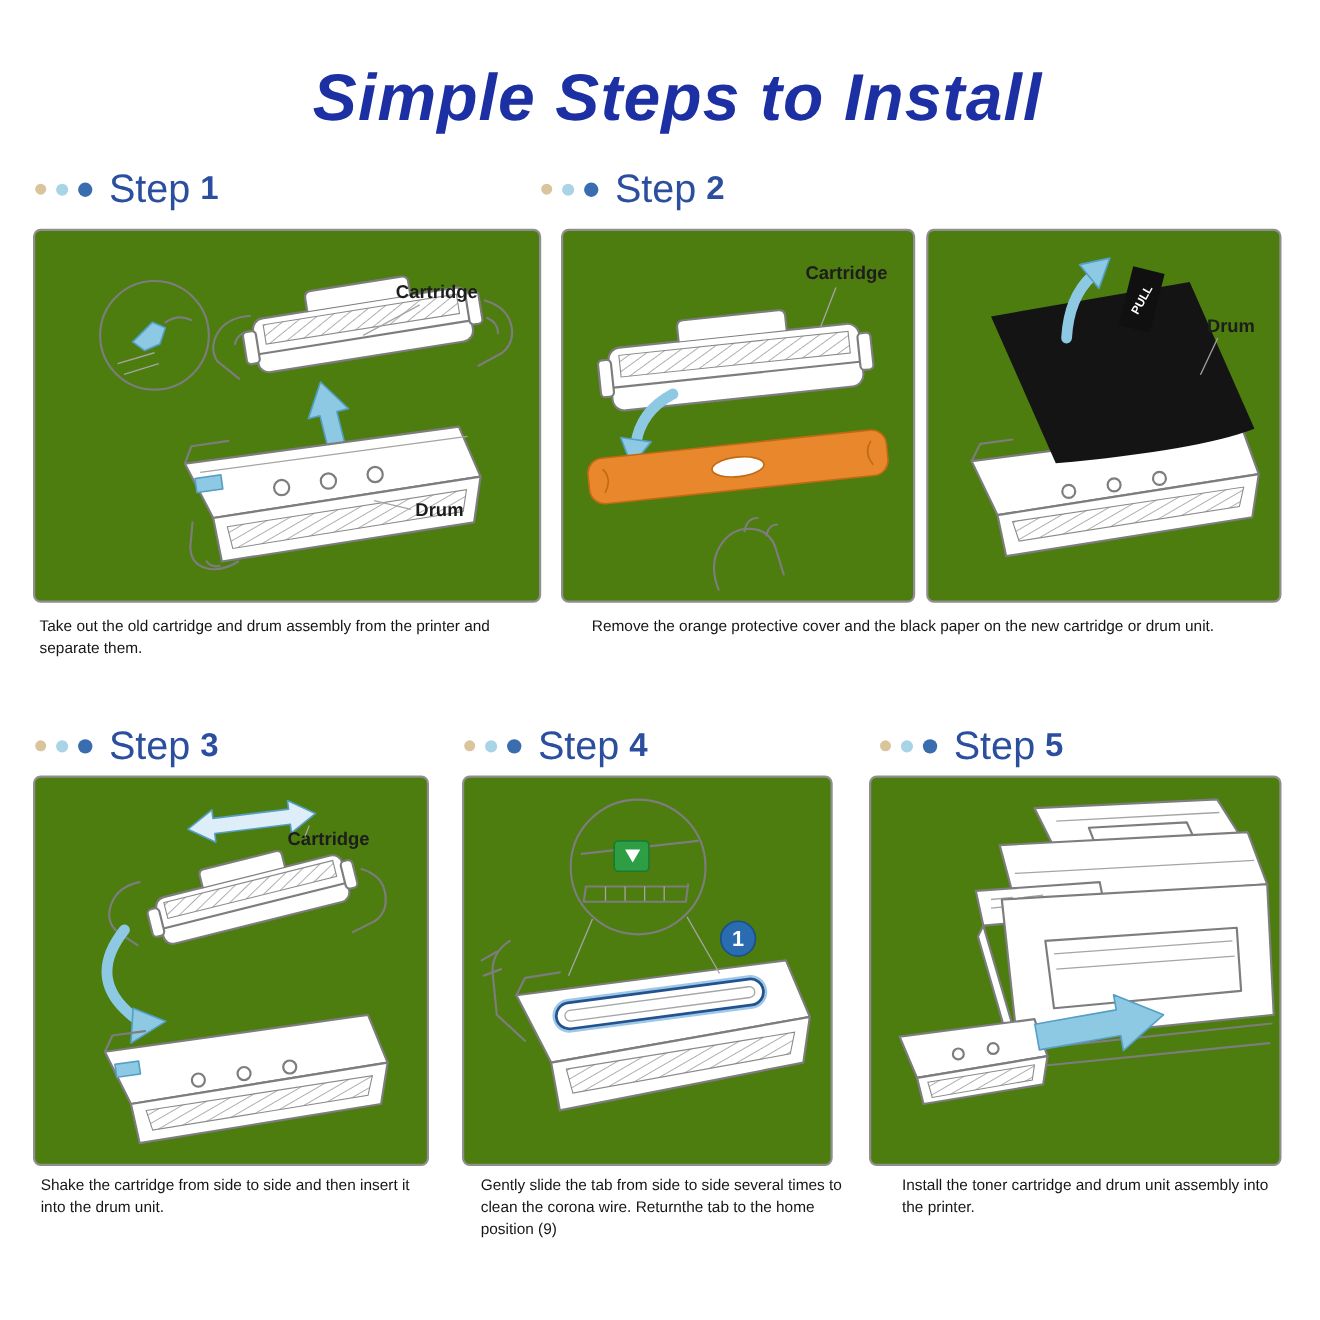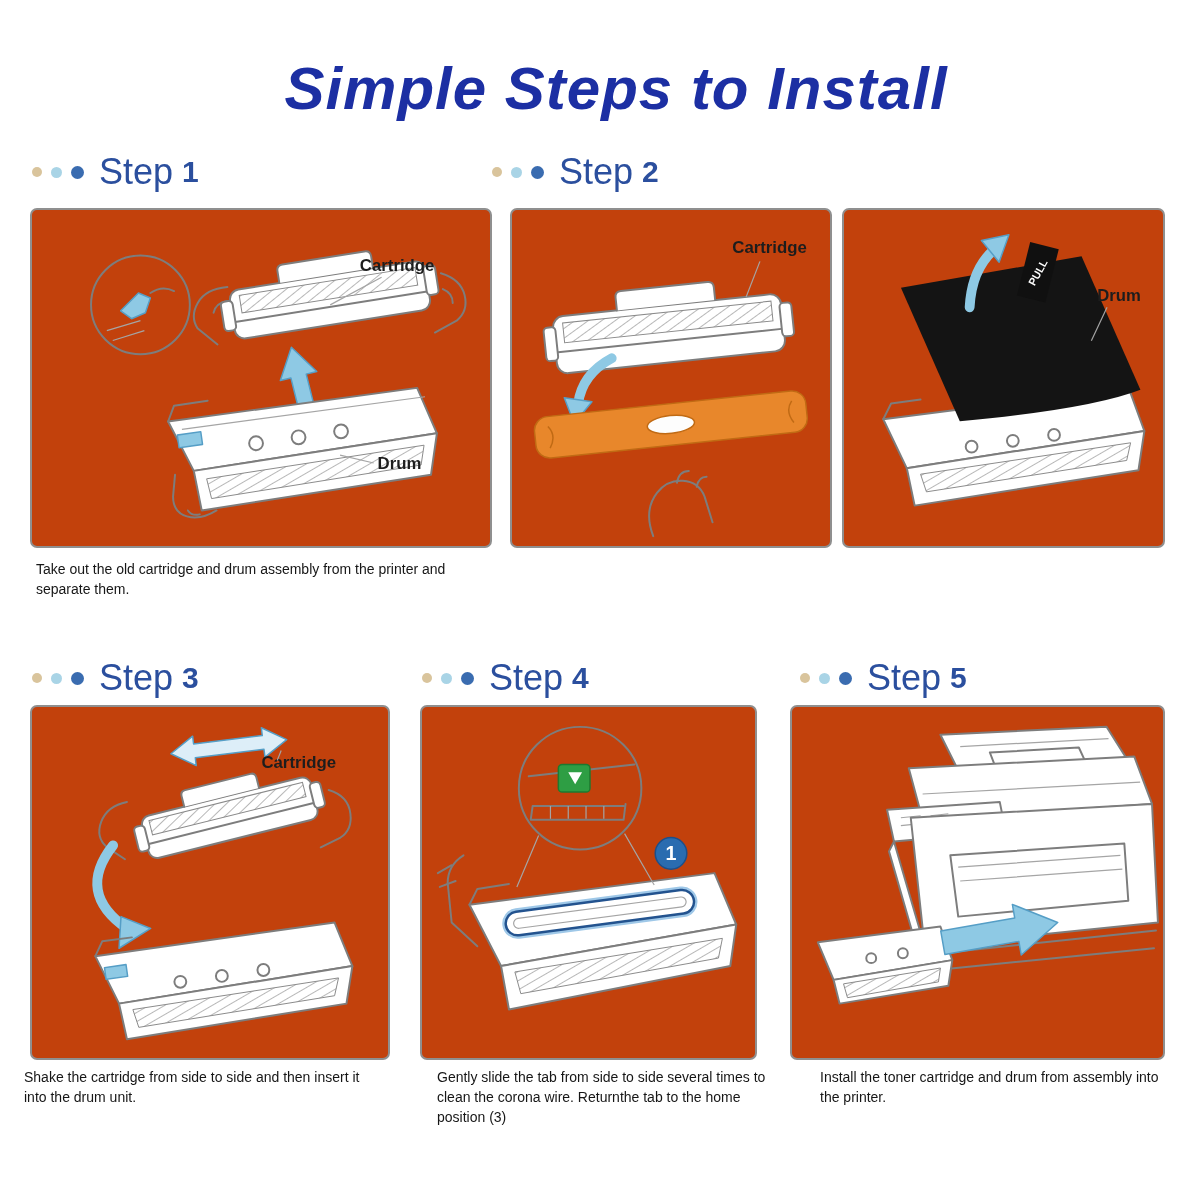--- a/index.html
+++ b/index.html
@@ -11,21 +11,21 @@
          font-size:60px;letter-spacing:1px;color:var(--title,#1c2fa3);}
 
   .step-header{position:absolute;display:flex;align-items:center;height:40px;}
   .dot{border-radius:50%;display:inline-block;margin-right:9px;}
   .dot-tan{width:10px;height:10px;background:var(--dot-tan,#d9c49c);}
   .dot-lb{width:11px;height:11px;background:var(--dot-light-blue,#a9d4e6);}
   .dot-db{width:13px;height:13px;background:var(--dot-dark-blue,#3a6cb0);}
   .step-word{font-size:36px;color:var(--step-text,#2b4f9e);font-weight:500;margin-left:6px;}
   .step-num{font-size:30px;color:var(--step-text,#2b4f9e);font-weight:800;margin-left:9px;}
 
-  .panel{position:absolute;background:#c2410c;border:2px solid var(--panel-border,#8f8f8f);
+  .panel{position:absolute;background:#4d7c0f;border:2px solid var(--panel-border,#8f8f8f);
          border-radius:7px;box-sizing:border-box;}
   .panel svg{width:100%;height:100%;display:block;}
 
   .caption{position:absolute;font-size:14px;line-height:1.42;color:#161616;font-weight:500;}
 
   
   .s  {stroke:#7d7d7d;stroke-width:2;fill:none;stroke-linecap:round;stroke-linejoin:round;}
   .sw {stroke:#7d7d7d;stroke-width:2;fill:#ffffff;stroke-linecap:round;stroke-linejoin:round;}
   .t  {stroke:#a5a5a5;stroke-width:1.2;fill:none;}
   .arr {fill:var(--arrow-blue,#8ec9e4);stroke:#559ec6;stroke-width:1.5;stroke-linejoin:round;}
@@ -307,17 +307,18 @@
         <circle class="s" cx="80" cy="254" r="5"></circle>
         <circle class="s" cx="112" cy="249" r="5"></circle>
       </g>
       <g transform="rotate(-10 210 208)">
         <path class="arr" d="M148 216 h76 v-14 l42 26 -42 26 v-14 h-76 z"></path>
       </g>
     </svg>
   </div>
 
   <div class="caption" style="left:36px;top:560px;width:435px;">Take out the old cartridge and drum assembly from the printer and separate them.</div>
-  <div class="caption" style="left:24px;top:1068px;width:340px;">Shake the cartridge from side to side and then insert it into the drum unit.</div>
-  <div class="caption" style="left:437px;top:1068px;width:345px;">Gently slide the tab from side to side several times to clean the corona wire. Returnthe tab to the home position (3)</div>
-  <div class="caption" style="left:820px;top:1068px;width:350px;">Install the toner cartridge and drum from assembly into the printer.</div>
+  <div class="caption" style="left:538px;top:560px;width:625px;">Remove the orange protective cover and the black paper on the new cartridge or drum unit.</div>
+  <div class="caption" style="left:37px;top:1068px;width:340px;">Shake the cartridge from side to side and then insert it into the drum unit.</div>
+  <div class="caption" style="left:437px;top:1068px;width:345px;">Gently slide the tab from side to side several times to clean the corona wire. Returnthe tab to the home position (9)</div>
+  <div class="caption" style="left:820px;top:1068px;width:350px;">Install the toner cartridge and drum unit assembly into the printer.</div>
 
 </div>
 
 </body></html>

